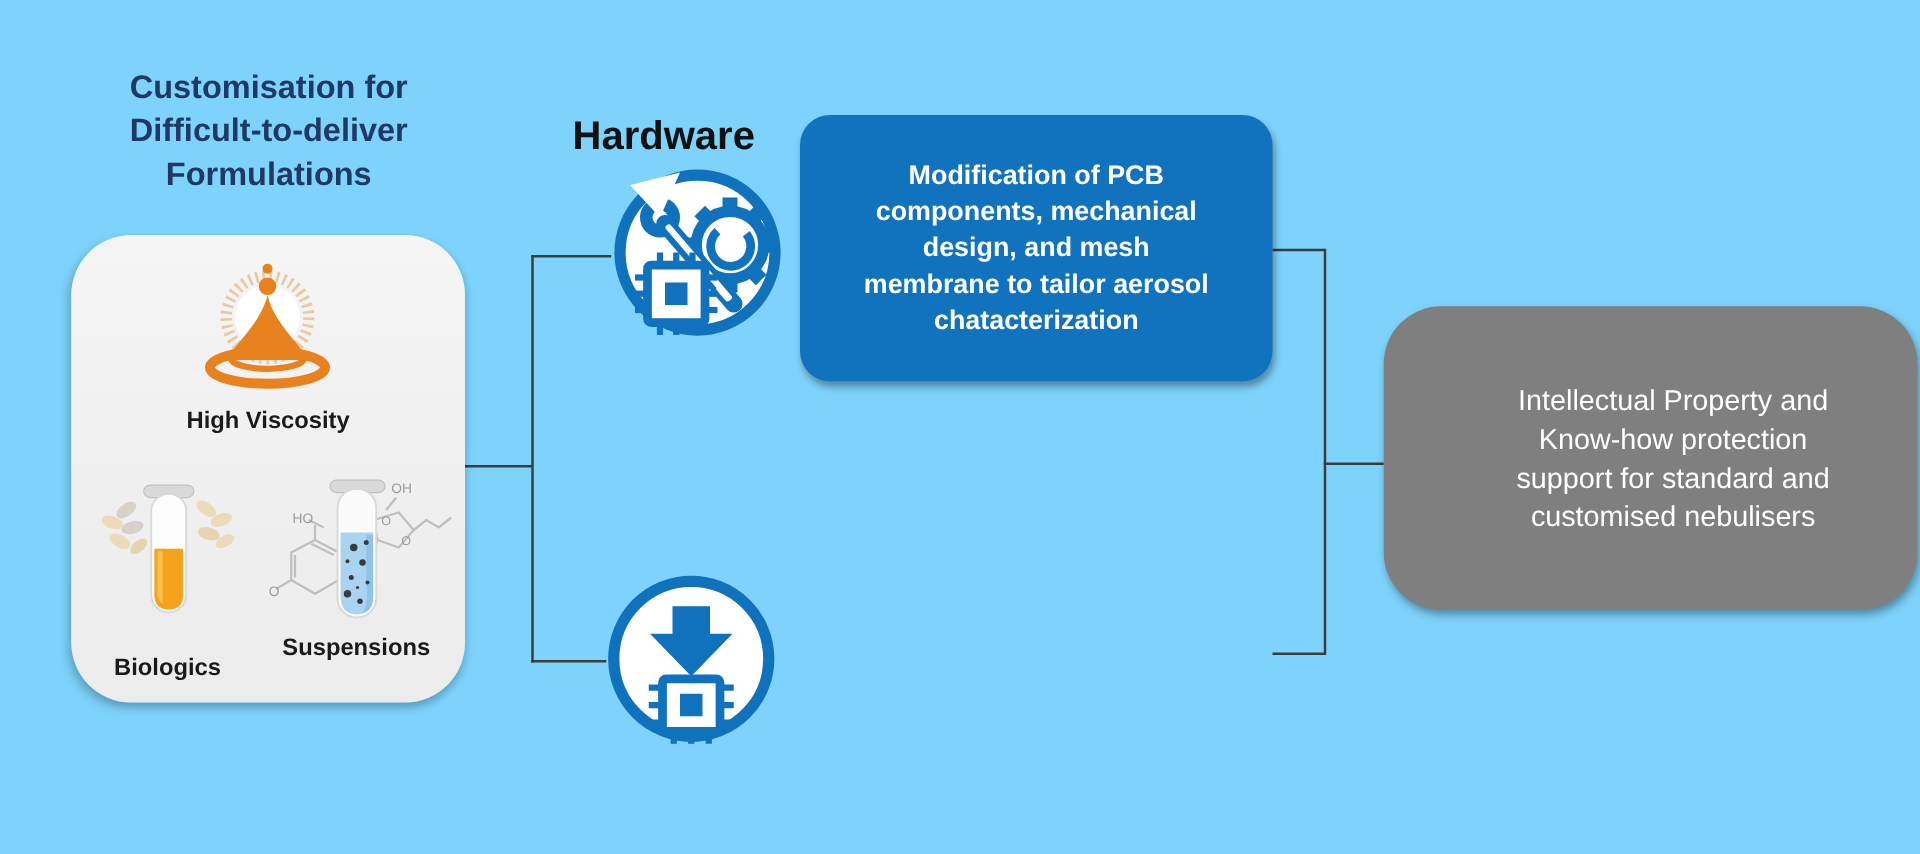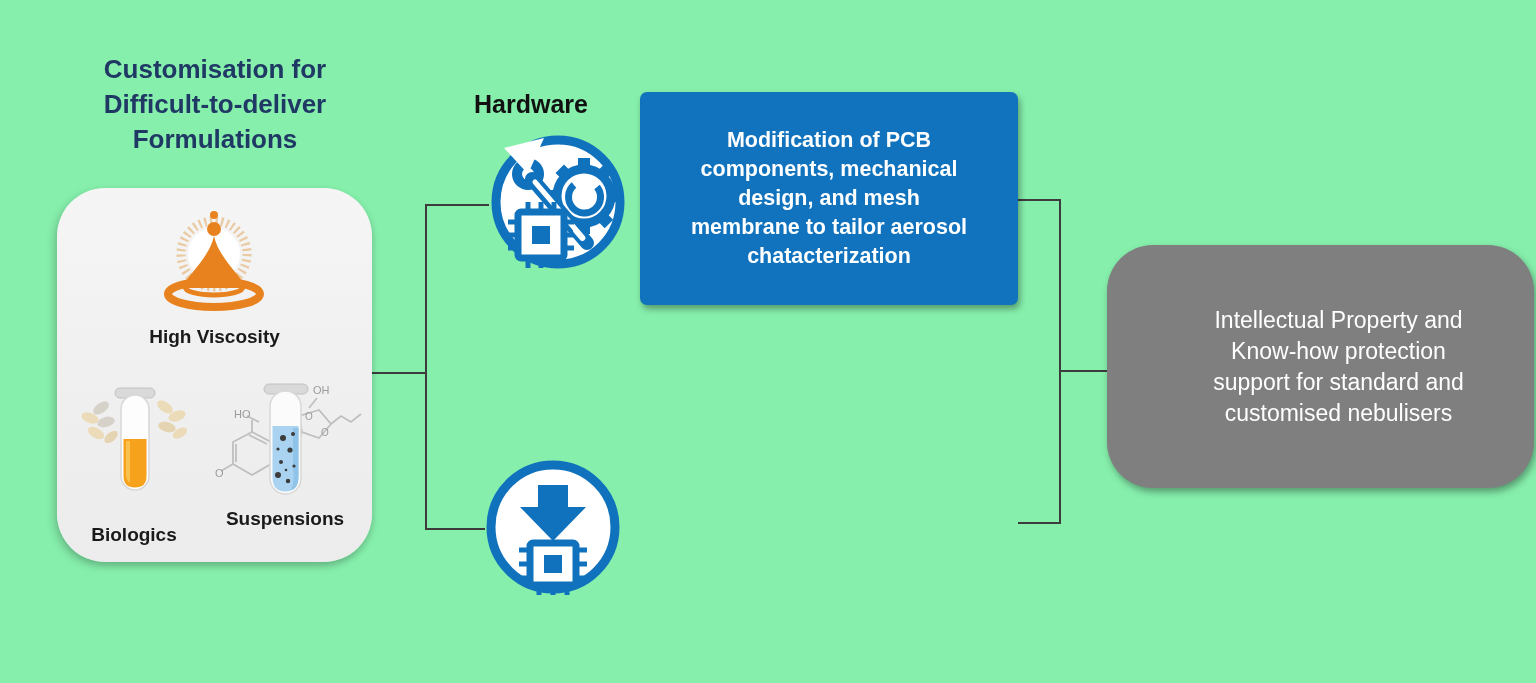--- a/index.html
+++ b/index.html
@@ -1,17 +1,17 @@
 <!DOCTYPE html>
 <html><head>
 <meta charset="utf-8">
 <style>
   html,body{margin:0;padding:0;background:#ffffff;}
   .canvas{
-    position:relative;width:1536px;height:683px;background:#86efac;overflow:hidden;
+    position:relative;width:1536px;height:683px;background:#7dd3fc;overflow:hidden;
     font-family:"Liberation Sans",sans-serif;
   }
   .abs{position:absolute;}
   
   .title{
     left:55px;top:52px;width:320px;text-align:center;
     font-size:26px;font-weight:700;color:#1F3864;line-height:35px;white-space:pre-line;
   }
   
   .panel{
@@ -19,25 +19,25 @@
     background:linear-gradient(180deg,#f5f5f5 0%,#efefef 60%,#ececec 100%);
     box-shadow:-3px 4px 8px rgba(0,0,0,0.18), 2px 3px 6px rgba(0,0,0,0.10);
     text-decoration:underline;
   }
   .panel-label{
     position:absolute;transform:translateX(-50%);
     font-size:19px;font-weight:700;color:#1a1a1a;white-space:nowrap;
   }
   
   .branch-label{
-    width:150px;text-align:center;font-size:25px;font-weight:700;color:#111111;
+    width:150px;text-align:center;font-size:32px;font-weight:700;color:#111111;
   }
   
   .blue-box{
-    background:#1173BE;border-radius:7px;color:#ffffff;
+    background:#1173BE;border-radius:24px;color:#ffffff;
     display:flex;align-items:center;justify-content:center;text-align:center;
     font-size:21.5px;font-weight:600;line-height:29px;white-space:pre-line;
     box-shadow:2px 4px 6px rgba(0,0,0,0.35);
   }
   .box-hardware{left:640px;top:92px;width:378px;height:213px;}
   .box-firmware{left:643px;top:440px;width:375px;height:177px;}
   
   .outcome-box{
     left:1107px;top:245px;width:391px;height:243px;border-radius:46px;background:#7F7F7F;
     color:#ffffff;display:flex;align-items:center;justify-content:center;text-align:center;

